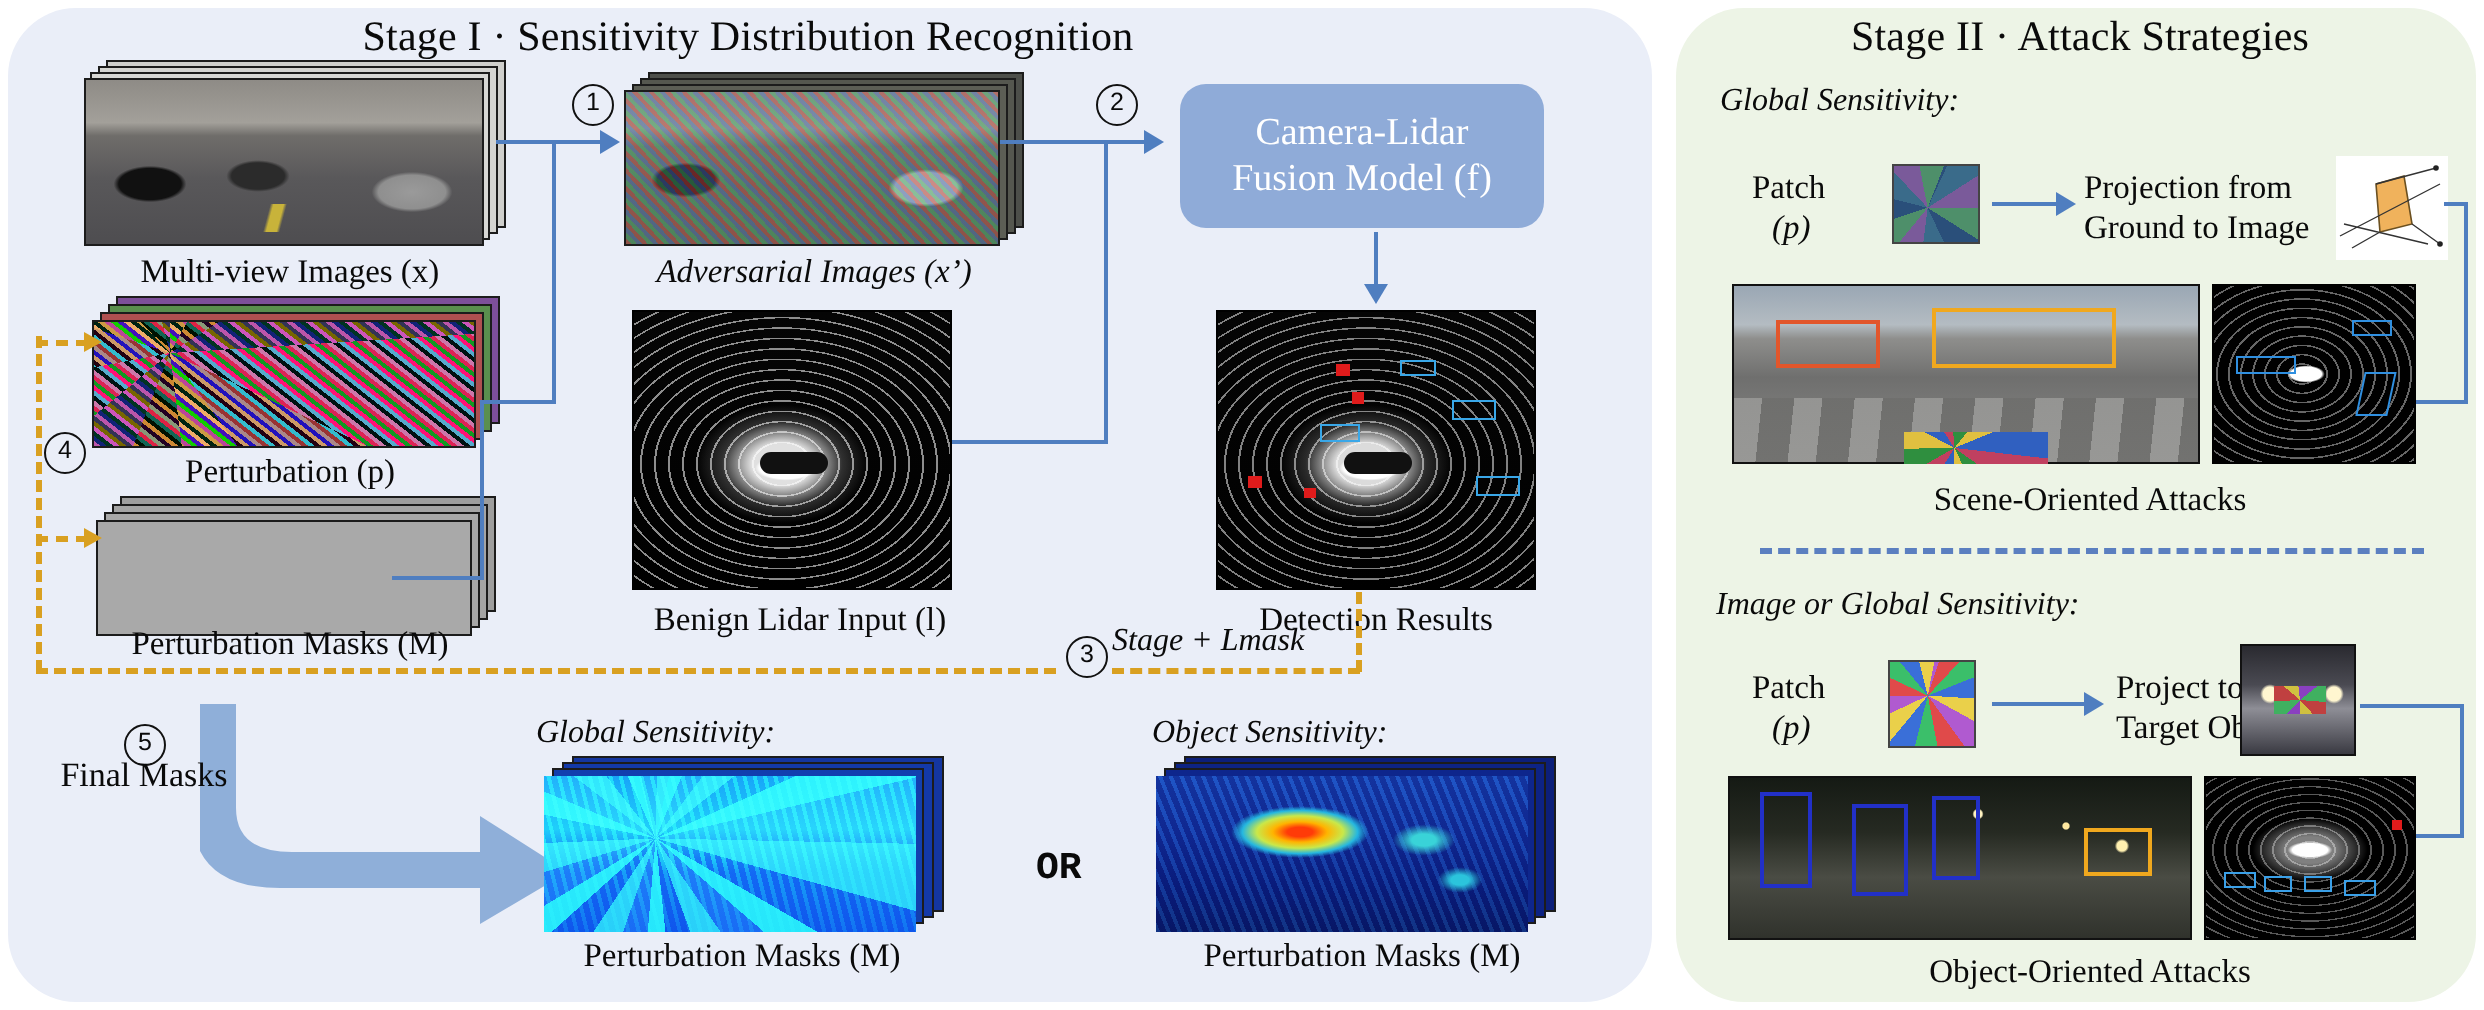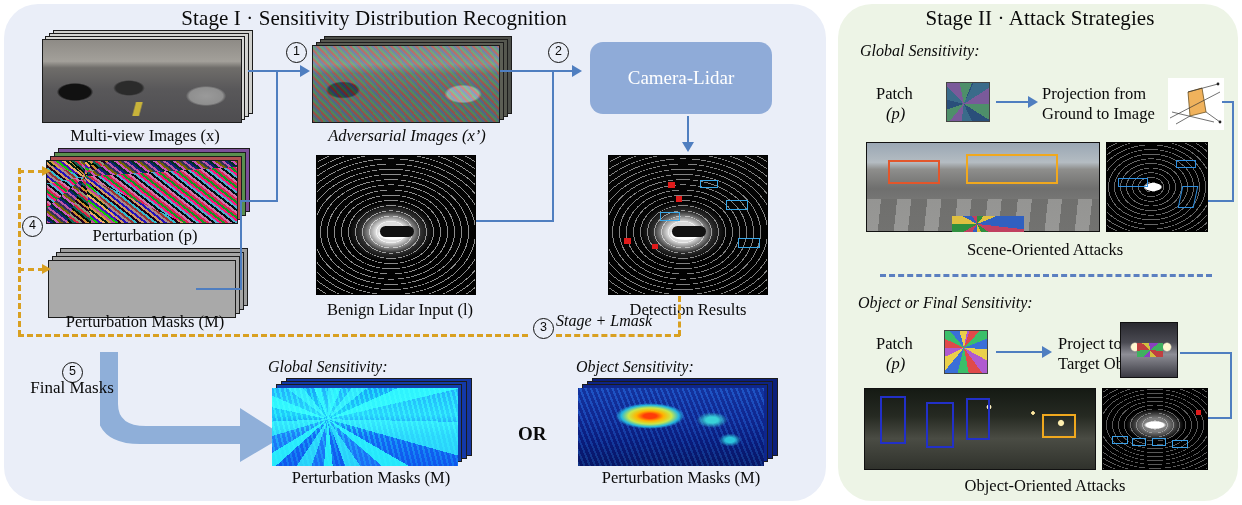--- a/index.html
+++ b/index.html
@@ -31,21 +31,21 @@
   .arw-r{border-top:6px solid transparent;border-bottom:6px solid transparent;border-left:10px solid #4f7ec0;}
   .arw-d{border-left:6px solid transparent;border-right:6px solid transparent;border-top:10px solid #4f7ec0;}
   .arw-l{border-top:6px solid transparent;border-bottom:6px solid transparent;border-right:10px solid #4f7ec0;}
   
   .dsh{position:absolute;}
   .dsh-h{border-top:3px dashed #d9a021;}
   .dsh-v{border-left:3px dashed #d9a021;}
   .arw-or{position:absolute;width:0;height:0;border-top:5px solid transparent;
           border-bottom:5px solid transparent;border-left:9px solid #d9a021;}
   .dsh-blue{position:absolute;border-top:3px dashed #5b7fc0;}
-  .orlabel{position:absolute;font-family:Liberation Serif, serif;font-weight:bold;font-size:19px;}
+  .orlabel{position:absolute;font-family:Liberation Mono, monospace;font-weight:bold;font-size:19px;}
   .losslbl{position:absolute;font-size:16px;font-style:italic;white-space:nowrap;}
   
   #bigarrow{position:absolute;left:100px;top:352px;width:200px;height:110px;}
 </style>
 </head>
 <body>
 
 <div class="panel" id="stage1"></div>
 
 <div class="title" style="left:24px;top:6px;width:700px;">Stage I · Sensitivity Distribution Recognition</div>
@@ -116,20 +116,21 @@
 <div class="plain" style="left:668px;top:182px;width:7px;height:6px;background:#e01b1b;"></div>
 <div class="plain" style="left:676px;top:196px;width:6px;height:6px;background:#e01b1b;"></div>
 <div class="plain" style="left:624px;top:238px;width:7px;height:6px;background:#e01b1b;"></div>
 <div class="plain" style="left:652px;top:244px;width:6px;height:5px;background:#e01b1b;"></div>
 <div class="plain" style="left:672px;top:226px;width:34px;height:11px;background:#111;border-radius:6px;"></div>
 <div class="cap" style="left:608px;top:300px;width:160px;">Detection Results</div>
 
 <div id="modelbox">
   <span>
     <span>Camera-Lidar</span><br>
+    <span>Fusion Model (f)</span>
   </span>
 </div>
 
 <div class="ln lnh" style="left:248px;top:70px;width:58px;"></div>
 <div class="arw arw-r" style="left:300px;top:65px;"></div>
 
 <div class="ln lnv" style="left:276px;top:70px;height:132px;"></div>
 <div class="ln lnh" style="left:240px;top:200px;width:38px;"></div>
 <div class="ln lnv" style="left:240px;top:200px;height:90px;"></div>
 <div class="ln lnh" style="left:196px;top:288px;width:46px;"></div>
@@ -241,21 +242,21 @@
       repeating-radial-gradient(ellipse 44px 34px at 44px 44px,rgba(255,255,255,.4) 0 1px,rgba(0,0,0,0) 1px 6px),
       #000;border-color:#000;"></div>
 <div class="plain" style="left:1118px;top:178px;width:30px;height:9px;border:1.5px solid #2f8fe0;"></div>
 <div class="plain" style="left:1176px;top:160px;width:20px;height:8px;border:1.5px solid #2f8fe0;"></div>
 <div class="plain" style="left:1180px;top:186px;width:16px;height:22px;border:1.5px solid #2f8fe0;transform:skewX(-12deg);"></div>
 
 <div class="cap" style="left:880px;top:240px;width:330px;">Scene-Oriented Attacks</div>
 
 <div class="dsh-blue" style="left:880px;top:274px;width:332px;"></div>
 
-<div class="sublabel" style="left:858px;top:294px;">Object or Final Sensitivity:</div>
+<div class="sublabel" style="left:858px;top:294px;">Image or Global Sensitivity:</div>
 
 <div class="cap" style="left:876px;top:334px;width:60px;text-align:left;">Patch</div>
 <div class="cap" style="left:886px;top:354px;width:40px;text-align:left;font-style:italic;">(p)</div>
 <div class="img" style="left:944px;top:330px;width:44px;height:44px;background:
       repeating-conic-gradient(from 18deg at 45% 40%,#e04a4a 0 7%,#3bbf6a 7% 14%,#3a6fd8 14% 21%,#ead04a 21% 28%,#b05ad0 28% 35%),
       repeating-linear-gradient(62deg,rgba(255,255,255,.25) 0 2px,rgba(0,0,0,.2) 2px 4px);border-color:#444;"></div>
 
 <div class="ln lnh" style="left:996px;top:351px;width:50px;"></div>
 <div class="arw arw-r" style="left:1042px;top:346px;"></div>
 

